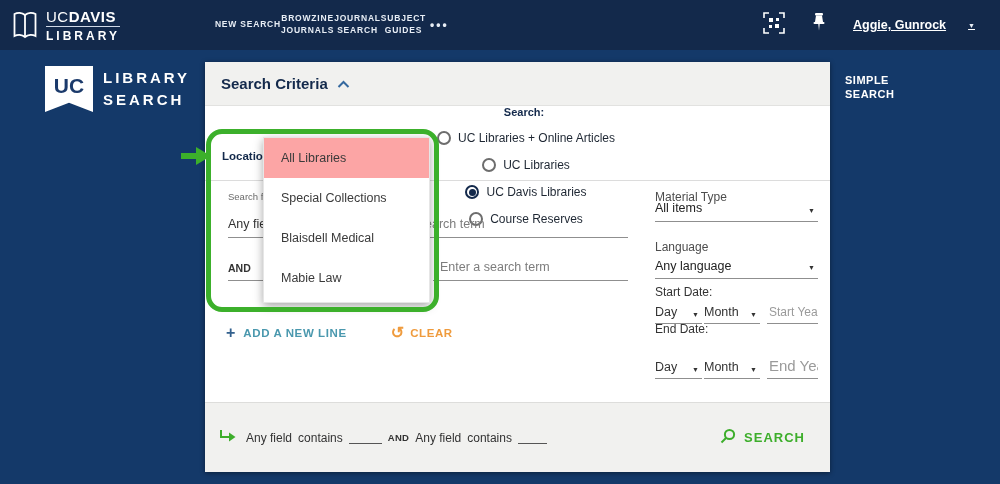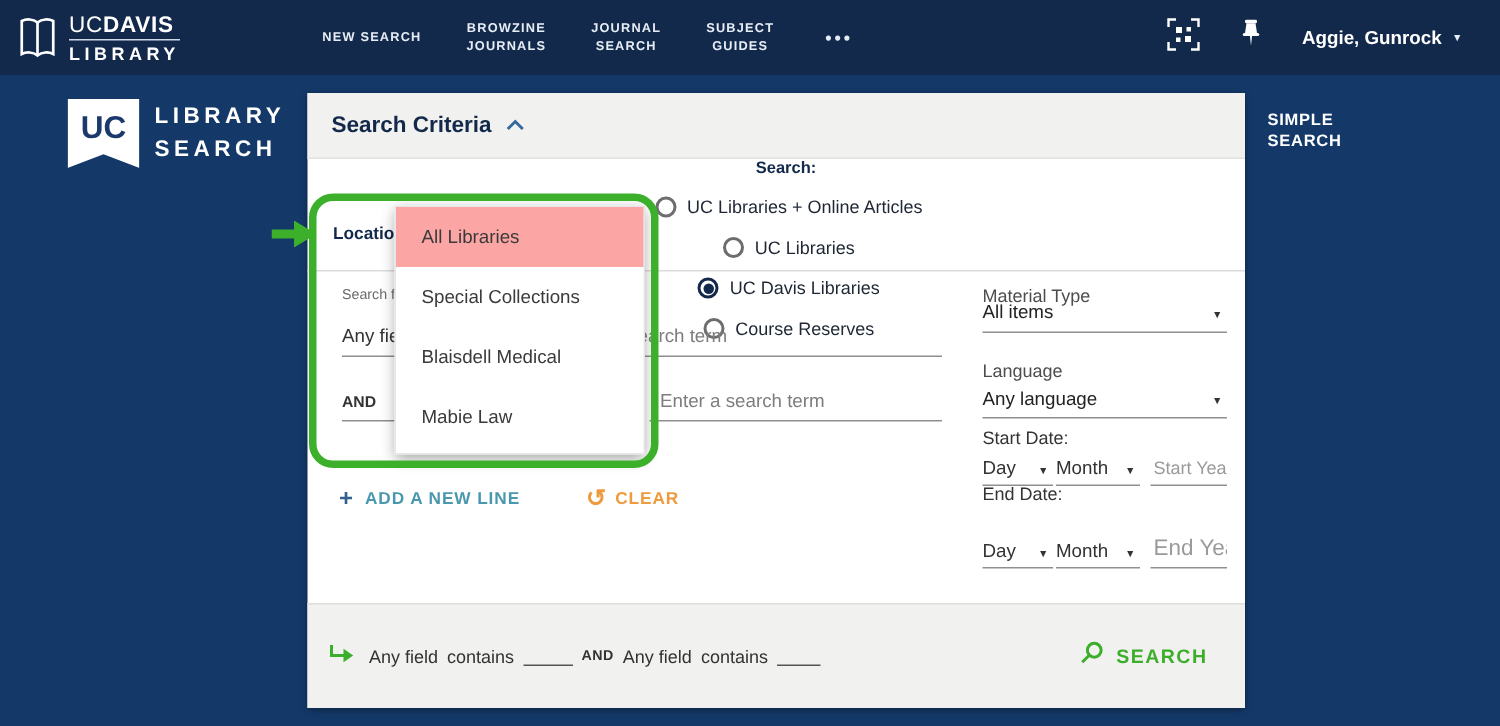--- a/index.html
+++ b/index.html
@@ -8,26 +8,26 @@
 
   
   .topbar { position:absolute; left:0; top:0; width:1000px; height:50px; background:#13294B;
             display:flex; align-items:center; color:#fff; }
   .ucd-logo { display:flex; align-items:center; margin-left:12px; }
   .ucd-logo svg { display:block; }
   .ucd-text { margin-left:8px; line-height:1; }
   .ucd-row1 { font-size:15px; letter-spacing:.5px; border-bottom:1px solid #cfd8e6; padding-bottom:2px; }
   .ucd-row1 .thin { font-weight:400; } .ucd-row1 .bold { font-weight:700; }
   .ucd-row2 { font-weight:700; font-size:12px; letter-spacing:3px; margin-top:3px; }
-  .topnav { display:flex; align-items:center; margin-left:95px; gap:30px; }
+  .topnav { display:flex; align-items:center; margin-left:95px; }
   .topnav .navitem { font-size:8.5px; font-weight:700; letter-spacing:.8px; color:#e7edf5;
                      text-align:center; line-height:1.4; cursor:pointer; }
   .more-dots { font-size:12px; font-weight:700; letter-spacing:2px; color:#e7edf5; margin-left:4px; cursor:pointer; }
   .topbar-right { margin-left:auto; display:flex; align-items:center; margin-right:25px; gap:26px; }
-  .user-menu { display:flex; align-items:center; gap:7px; font-size:12.5px; font-weight:700; cursor:pointer; }
+  .user-menu { display:flex; align-items:center; gap:22px; font-size:12.5px; font-weight:700; cursor:pointer;text-decoration:underline; }
   .caret { font-size:7px; color:#e7edf5; }
 
   
   #main { position:absolute; left:0; top:50px; width:1000px; height:434px; }
 
   .branding { position:absolute; left:45px; top:16px; display:flex; align-items:center; cursor:pointer; }
   .uc-badge { width:48px; height:46px; background:#fff; color:#1b3a6b; font-weight:700; font-size:21px;
               display:flex; justify-content:center; align-items:flex-start; padding-top:8px;
               clip-path:polygon(0 0,100% 0,100% 100%,50% 80%,0 100%); }
   .branding-text { margin-left:10px; color:#fff; font-weight:700; font-size:15px; letter-spacing:3px; line-height:1.5; }

